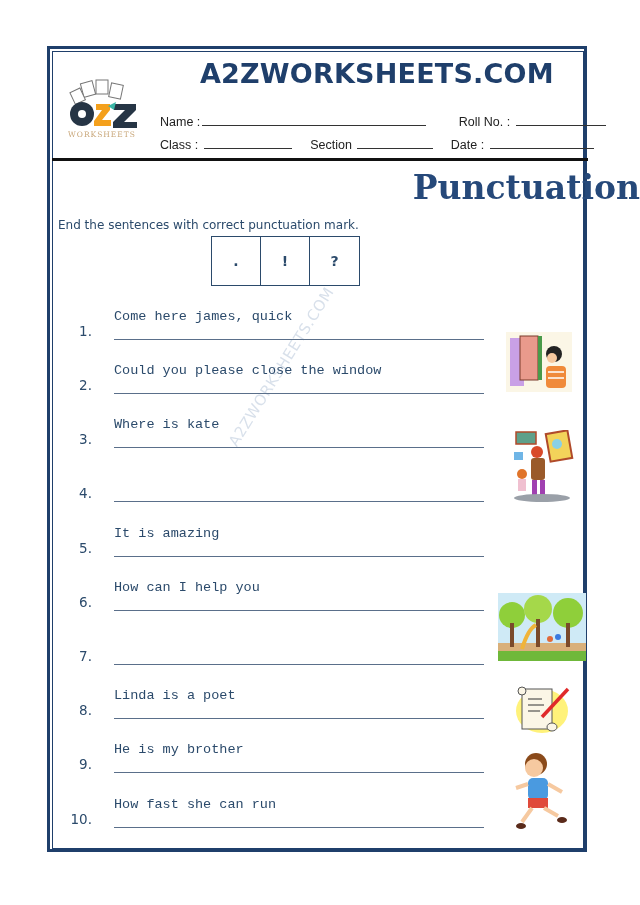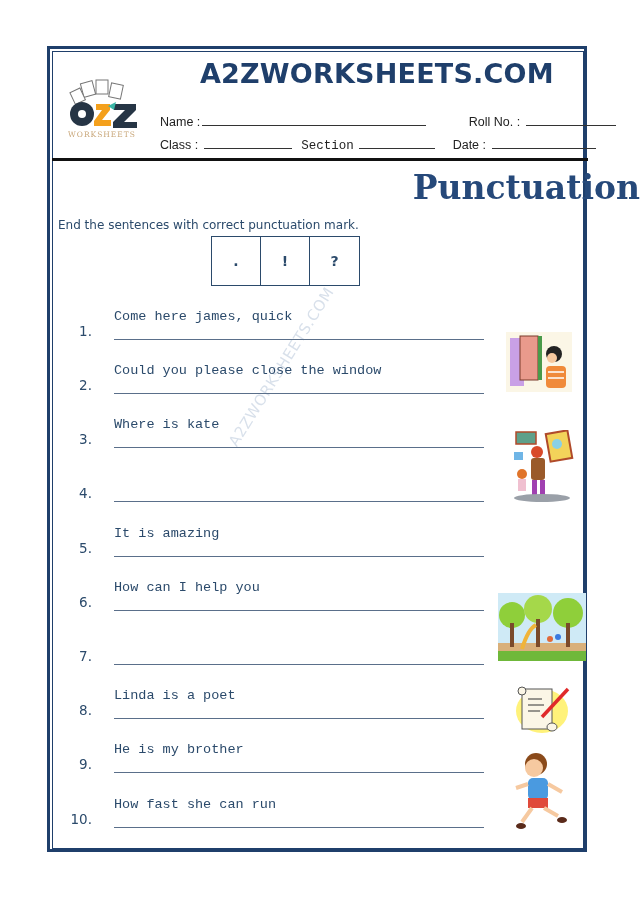--- a/index.html
+++ b/index.html
@@ -41,27 +41,27 @@
     <path d="M54 26 h22 v6 l-12 12 h13 v6 h-24 v-6 l12 -12 h-11z" fill="#263545"></path>
     <path d="M48 28 l8 -4 l-2 8z" fill="#3bb7a8"></path>
     <text x="42" y="59" text-anchor="middle" font-family="DejaVu Serif, serif" font-size="7.5" fill="#c9a77a" letter-spacing="1">WORKSHEETS</text>
   </svg>
 </div>
 
 <div class="site-title">A2ZWORKSHEETS.COM</div>
 
 <div class="field-row" style="left:160px; top:113px;">
   <span>Name :</span><span class="blank" style="width:224px;"></span>
-  <span style="margin-left:18px;padding-left:21px;">Roll No. :</span>
+  <span style="margin-left:8px;padding-left:21px;">Roll No. :</span>
   <span class="blank" style="width:90px;"></span>
 </div>
 <div class="field-row" style="left:160px; top:136px;">
   <span>Class :</span>
   <span class="blank" style="width:88px;"></span>
-  <span style="margin-left:6px;font-family:Liberation Mono, monospace;">Section</span>
+  <span style="margin-left:15px;">Section</span>
   <span class="blank" style="width:76px;"></span>
   <span style="margin-left:14px;">Date :</span>
   <span class="blank" style="width:104px;"></span>
 </div>
 
 <div class="header-rule"></div>
 
 <div class="page-title">Punctuation</div>
 <div class="instruction">End the sentences with correct punctuation mark.</div>
 

